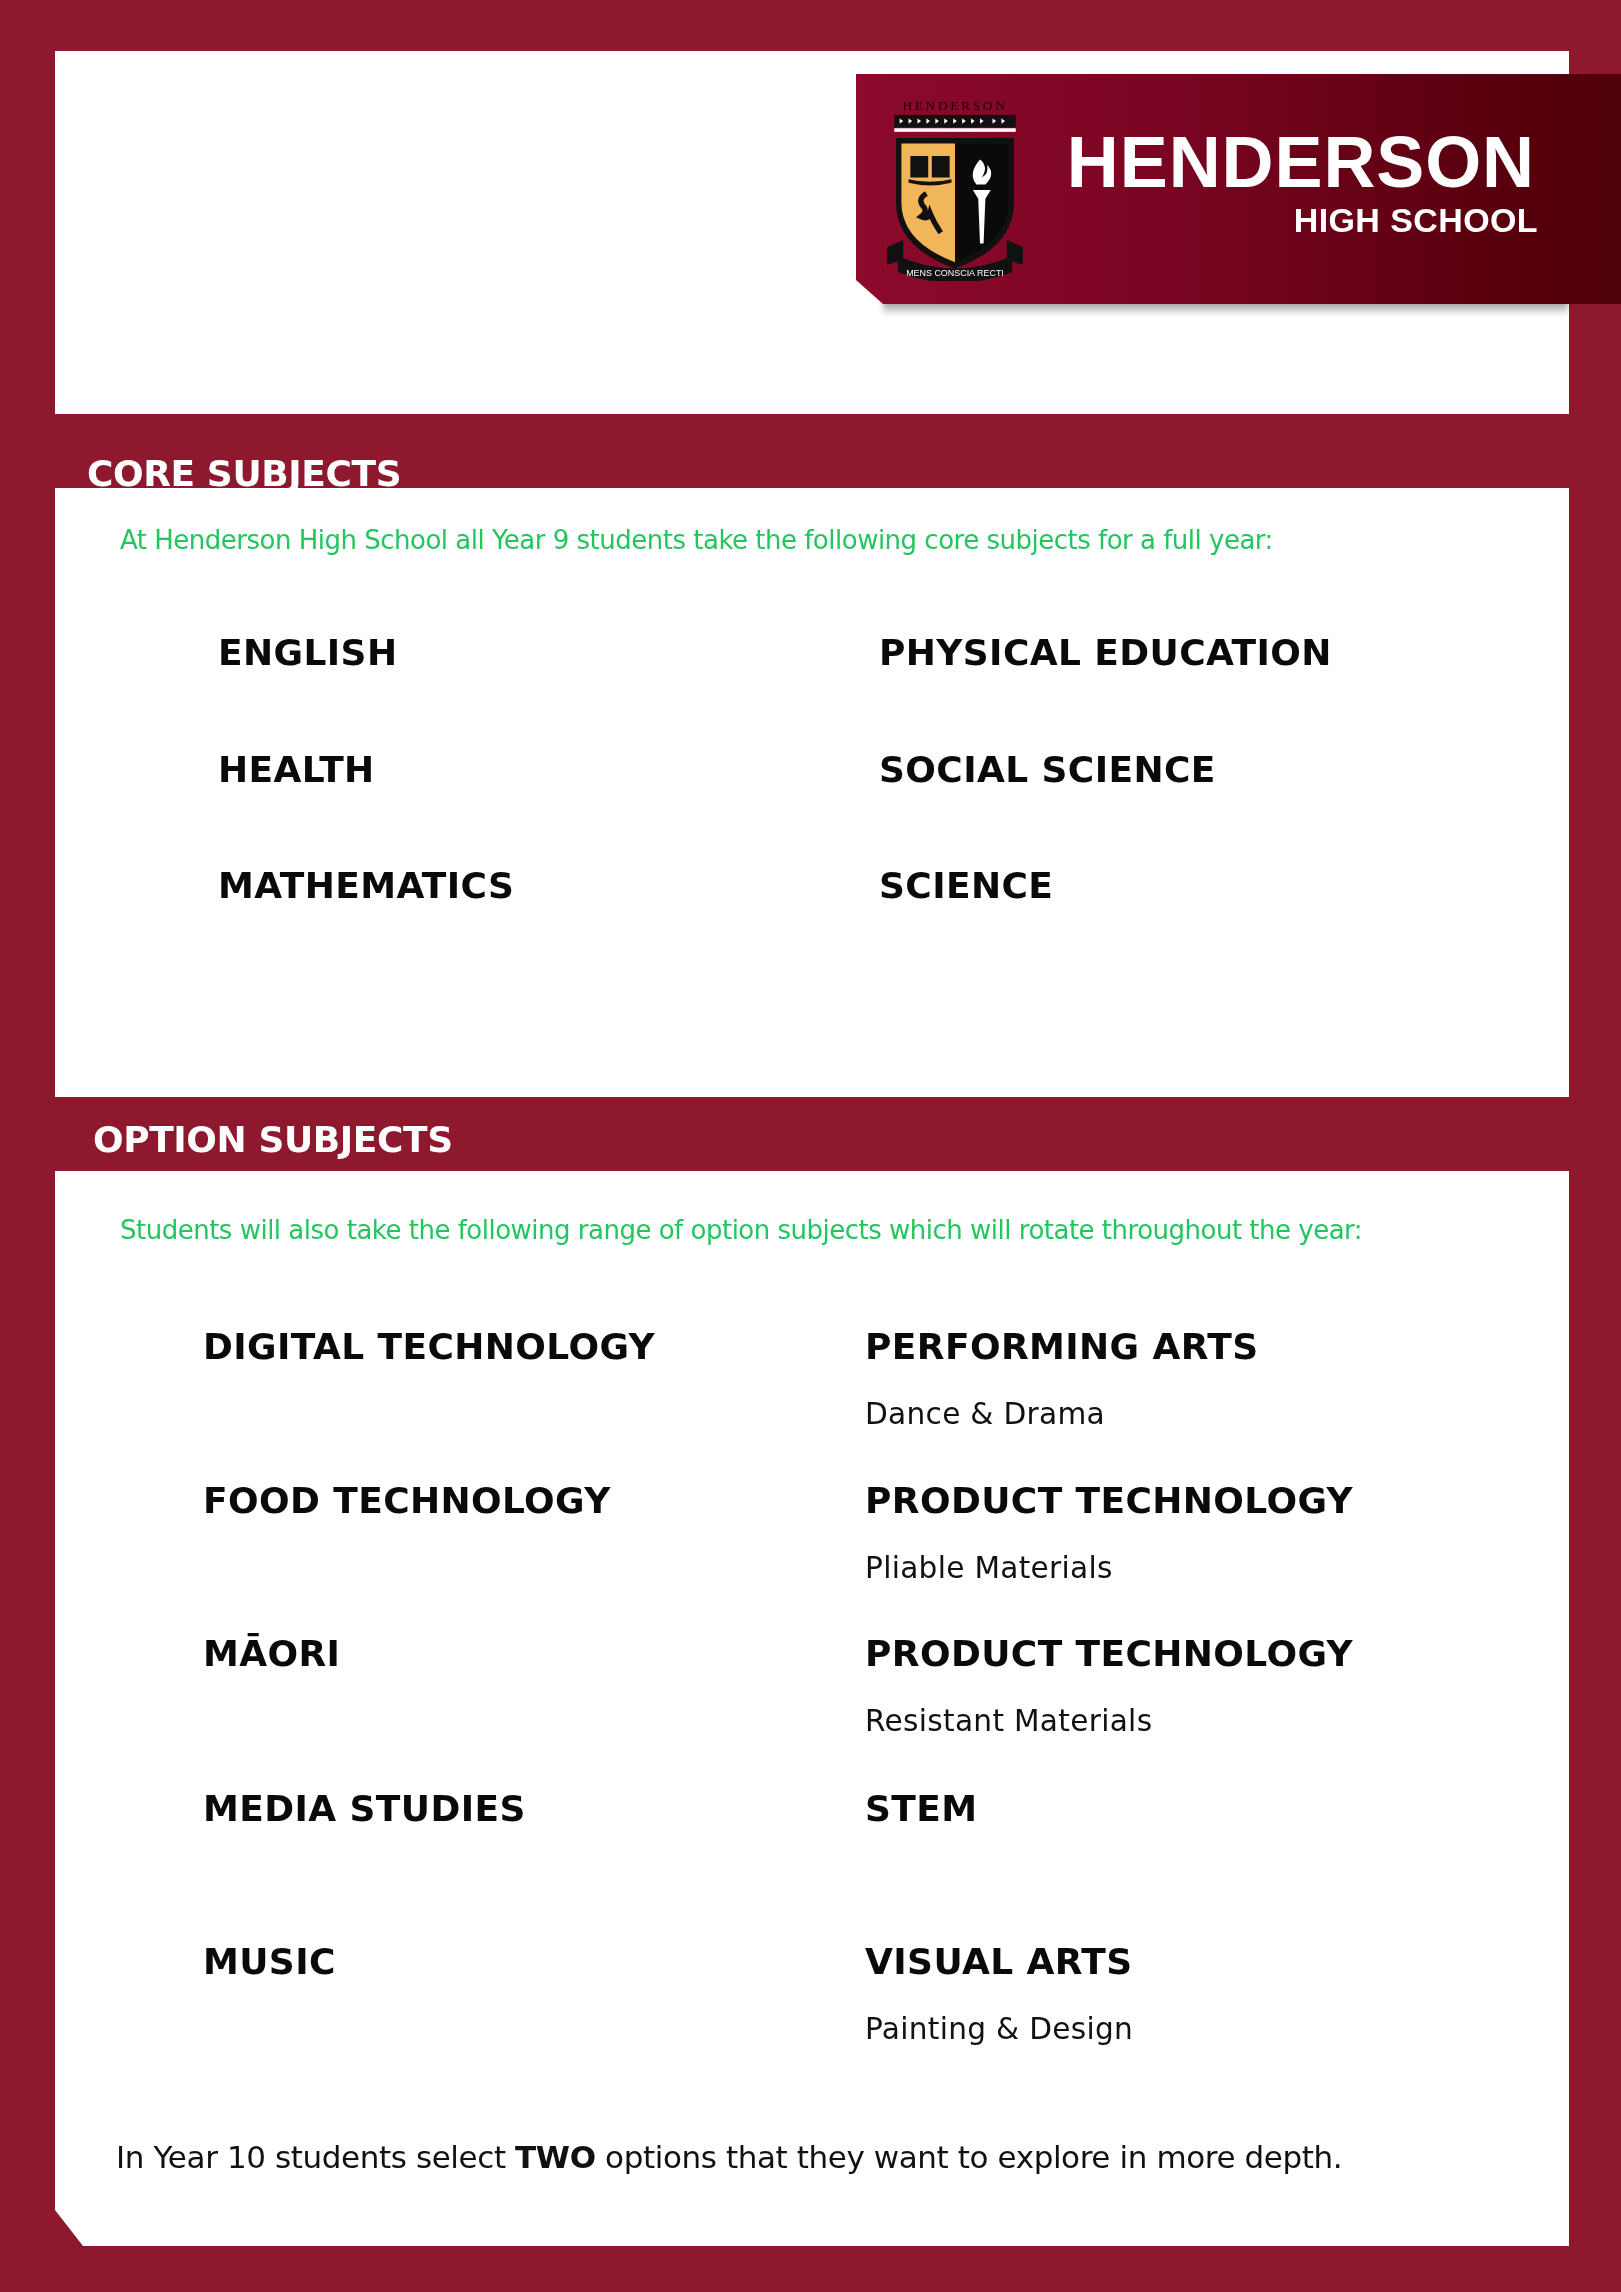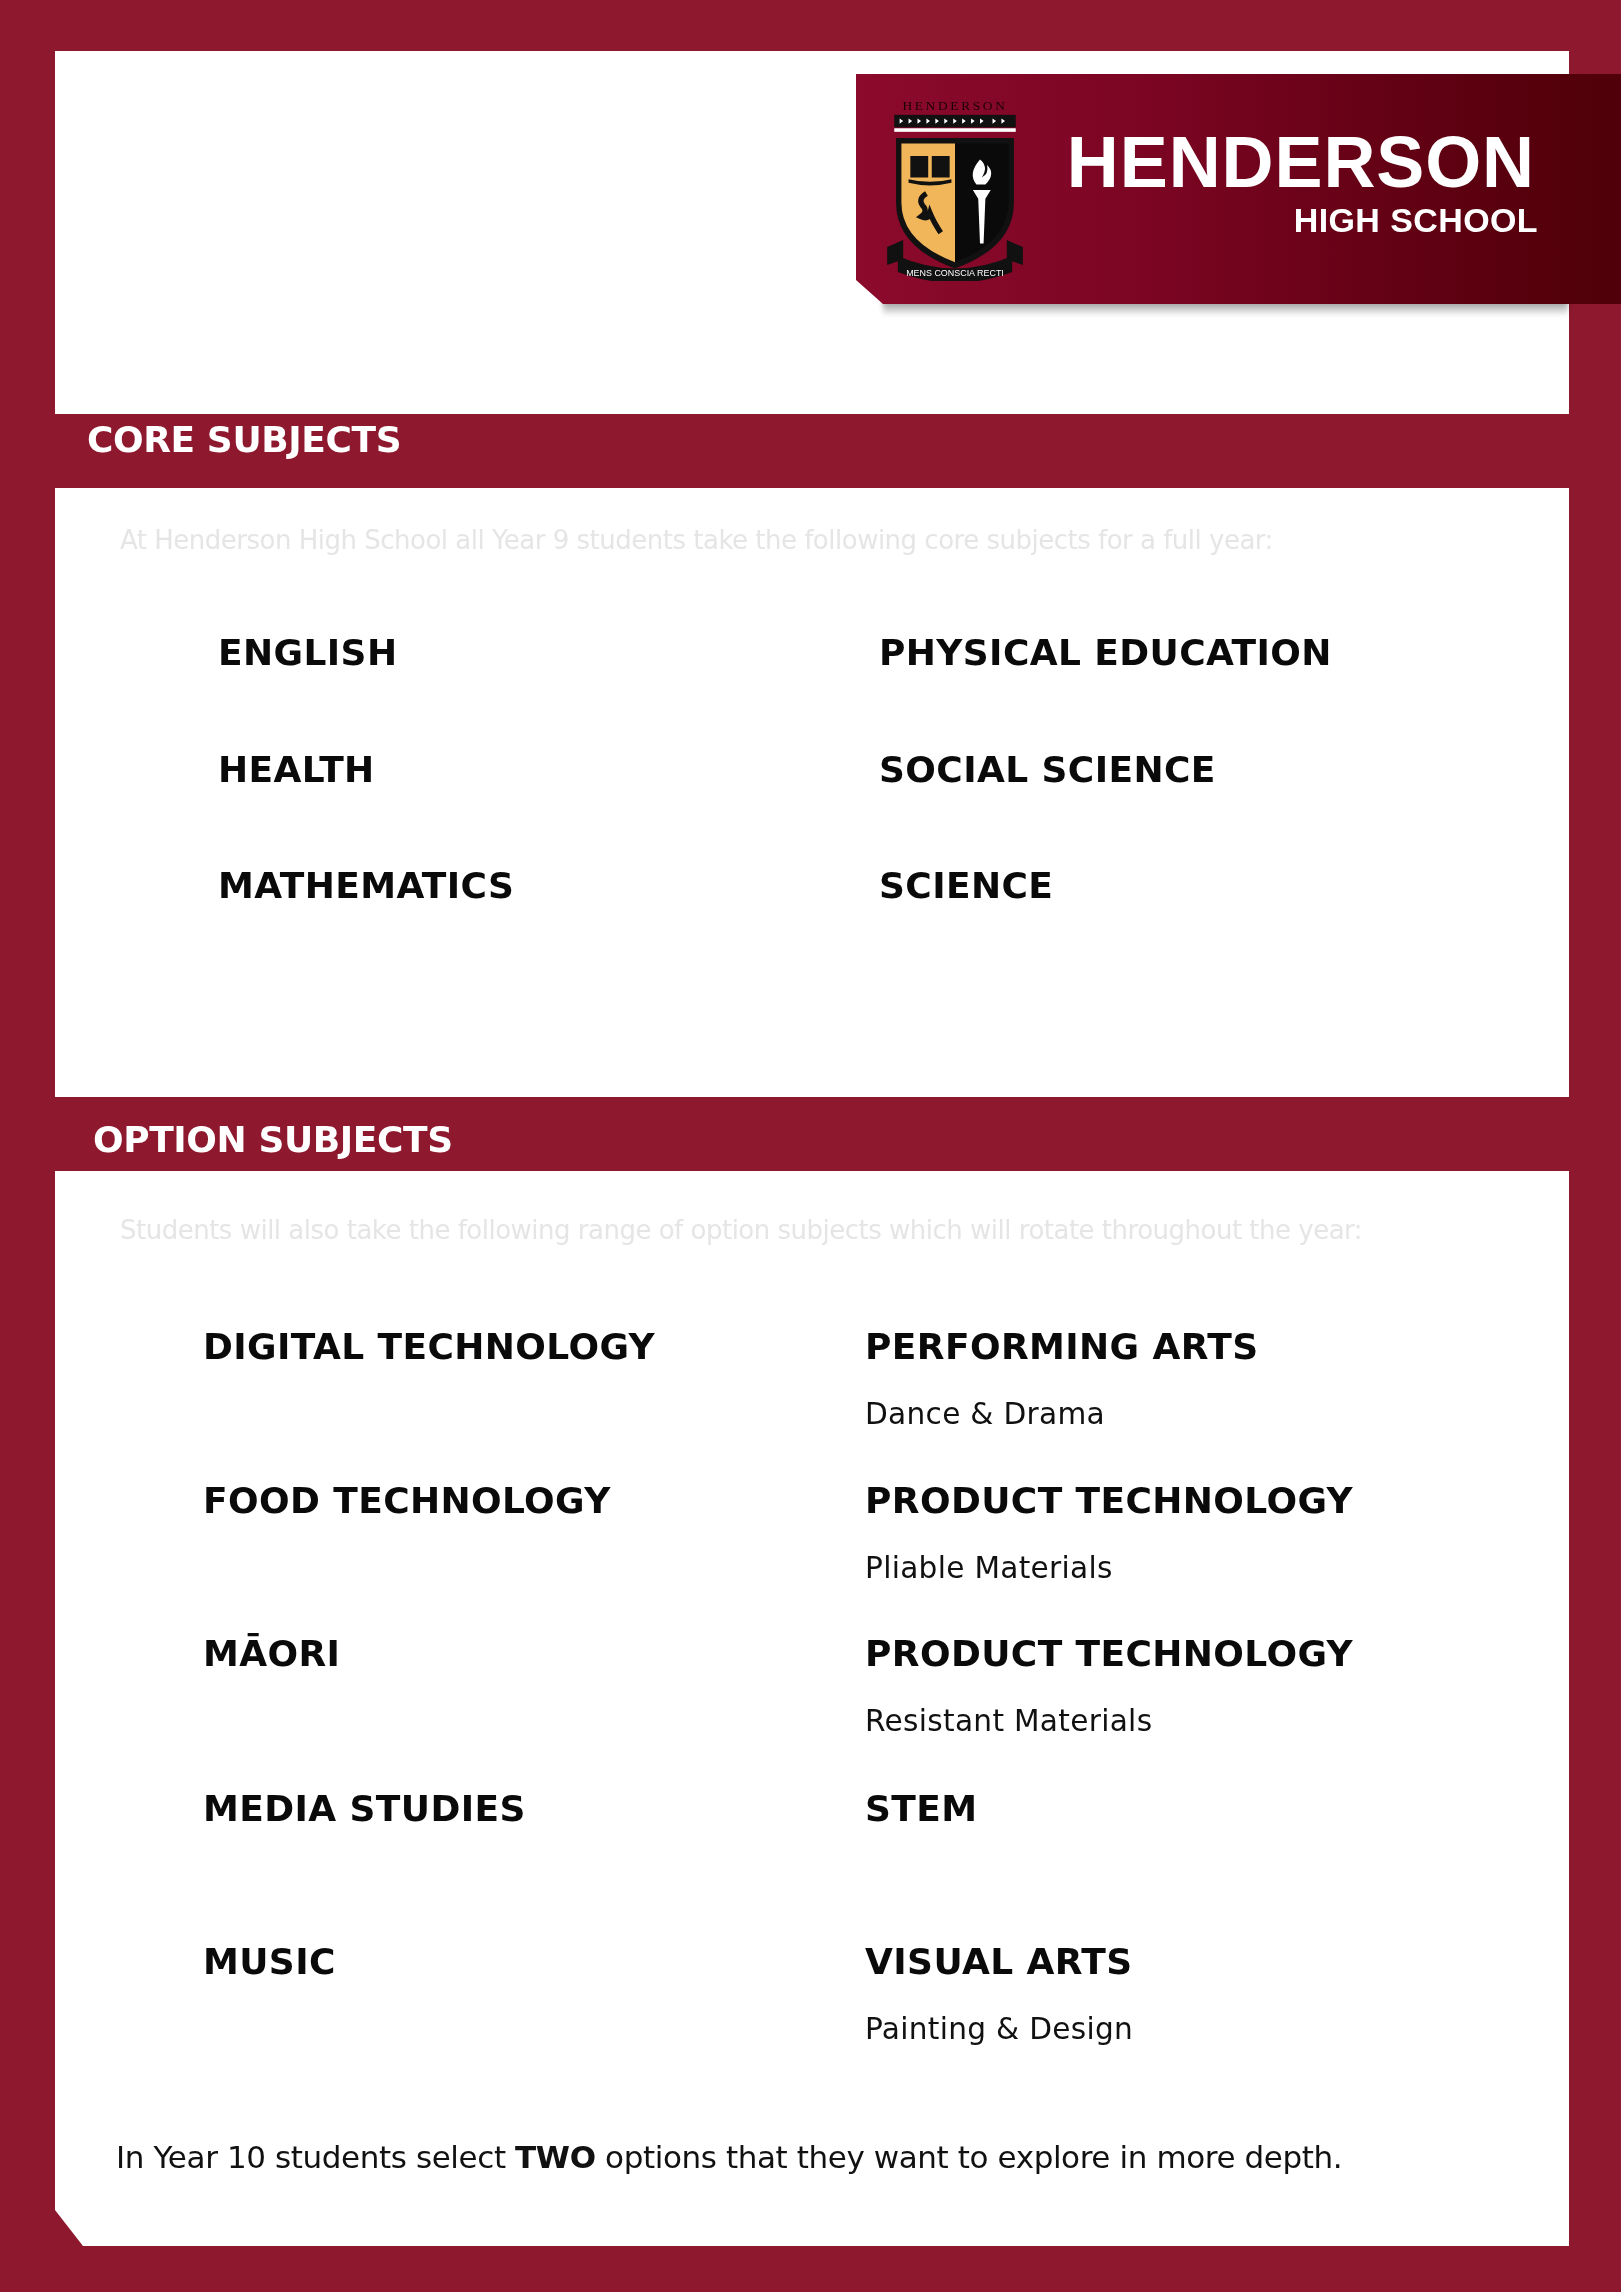--- a/index.html
+++ b/index.html
@@ -13,21 +13,21 @@
     #panel-core { left: 55px; top: 488px; width: 1514px; height: 609px; }
     #panel-options {
       left: 55px; top: 1171px; width: 1514px; height: 1075px;
       clip-path: polygon(0 0, 100% 0, 100% 100%, 28px 100%, 0 1039px);
     }
     .band {
       position: absolute; left: 55px; width: 1514px;
       color: #ffffff; font-weight: bold; font-size: 36px; letter-spacing: -0.4px;
       display: flex; align-items: center;
     }
-    #band-core { top: 402px; height: 74px; padding-left: 32px; box-sizing: border-box; text-align: right; }
+    #band-core { top: 436px; height: 74px; padding-left: 32px; box-sizing: border-box; text-align: right; }
     #band-options { top: 1097px; height: 84px; padding-left: 38px; box-sizing: border-box; }
 
     .title {
       position: absolute; left: 97px; top: 111px;
       color: #3b6a8f; font-family: "Liberation Sans", sans-serif; font-weight: bold;
       font-size: 68px; line-height: 81px; letter-spacing: 0.9px;
     }
 
     .banner {
       position: absolute; left: 856px; top: 74px; width: 765px; height: 230px;
@@ -45,21 +45,21 @@
       font-size: 72px; line-height: 75px; letter-spacing: 0.9px;
     }
     .school-sub {
       position: absolute; left: 1060px; top: 201px; width: 478px; text-align: right;
       color: #ffffff; font-family: "Liberation Sans", sans-serif; font-weight: bold;
       font-size: 34px; line-height: 39px; letter-spacing: 0.4px;
     }
     .crest { position: absolute; left: 885px; top: 97px; width: 140px; height: 184px; }
 
     .intro {
-      position: absolute; left: 120px; font-size: 26px; color: #e5e5e5; letter-spacing: -0.5px;
+      position: absolute; left: 120px; font-size: 26px; color: #22c55e; letter-spacing: -0.5px;
       white-space: nowrap;
     }
     #core-intro { top: 525px; }
     #opt-intro { top: 1215px; }
 
     .subj {
       position: absolute; font-weight: bold; font-size: 36px; color: #0a0a0a;
       letter-spacing: 0.4px; white-space: nowrap; line-height: 43px;
     }
     .subj .sub {

